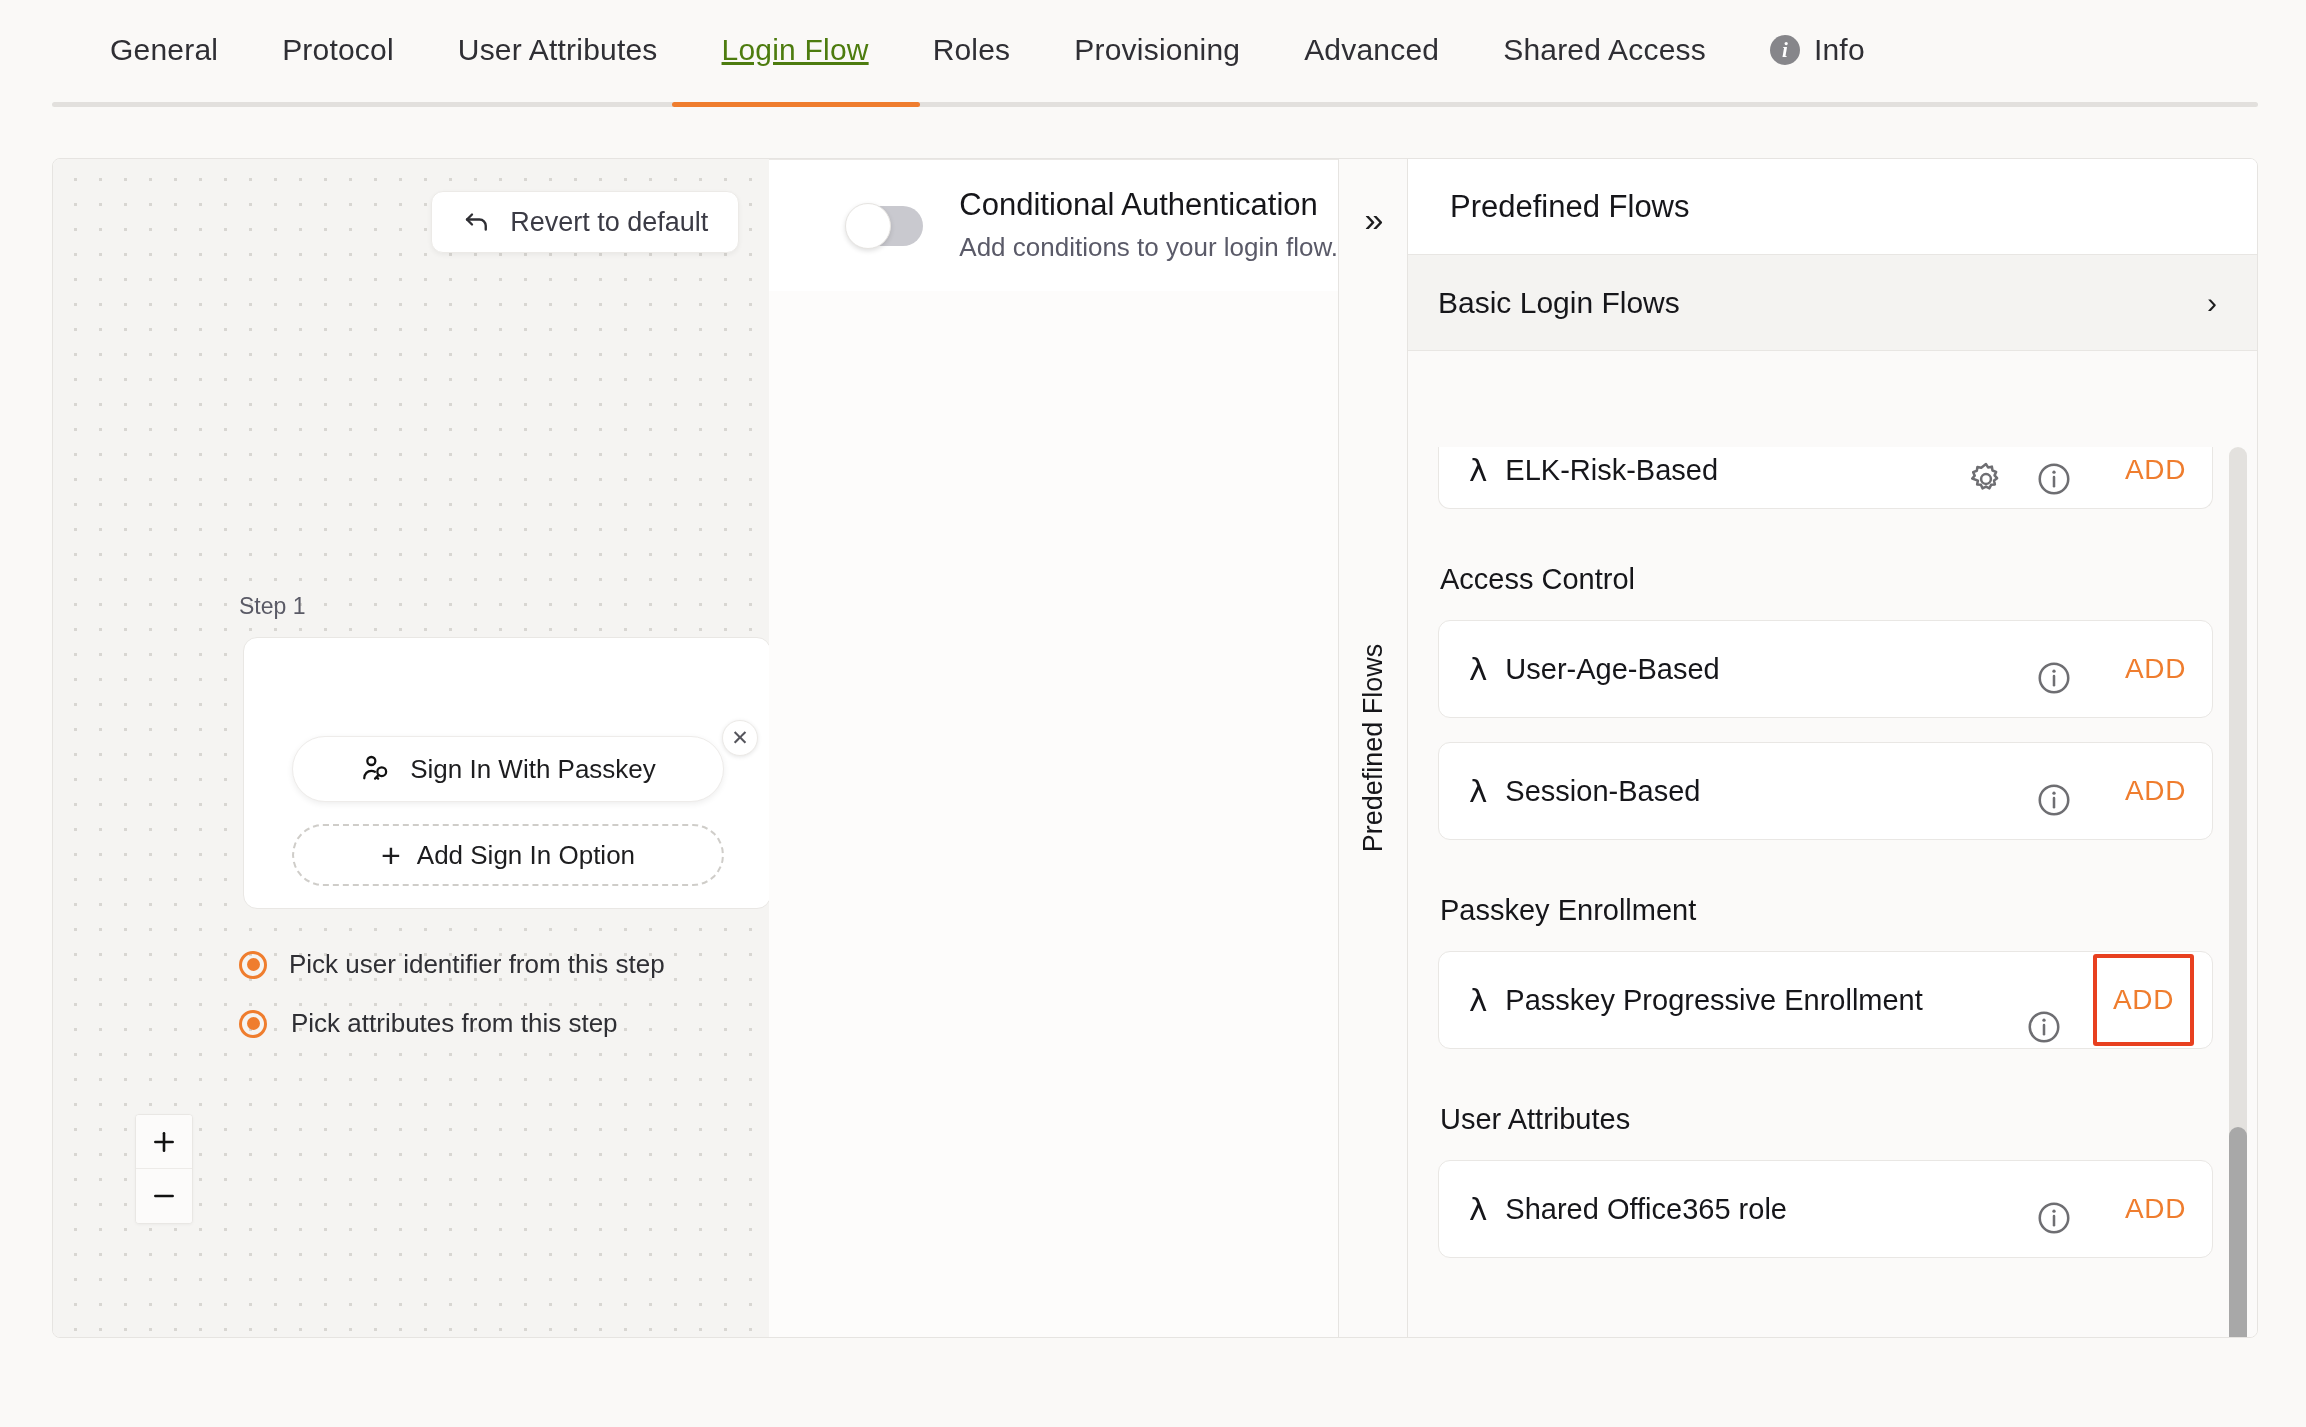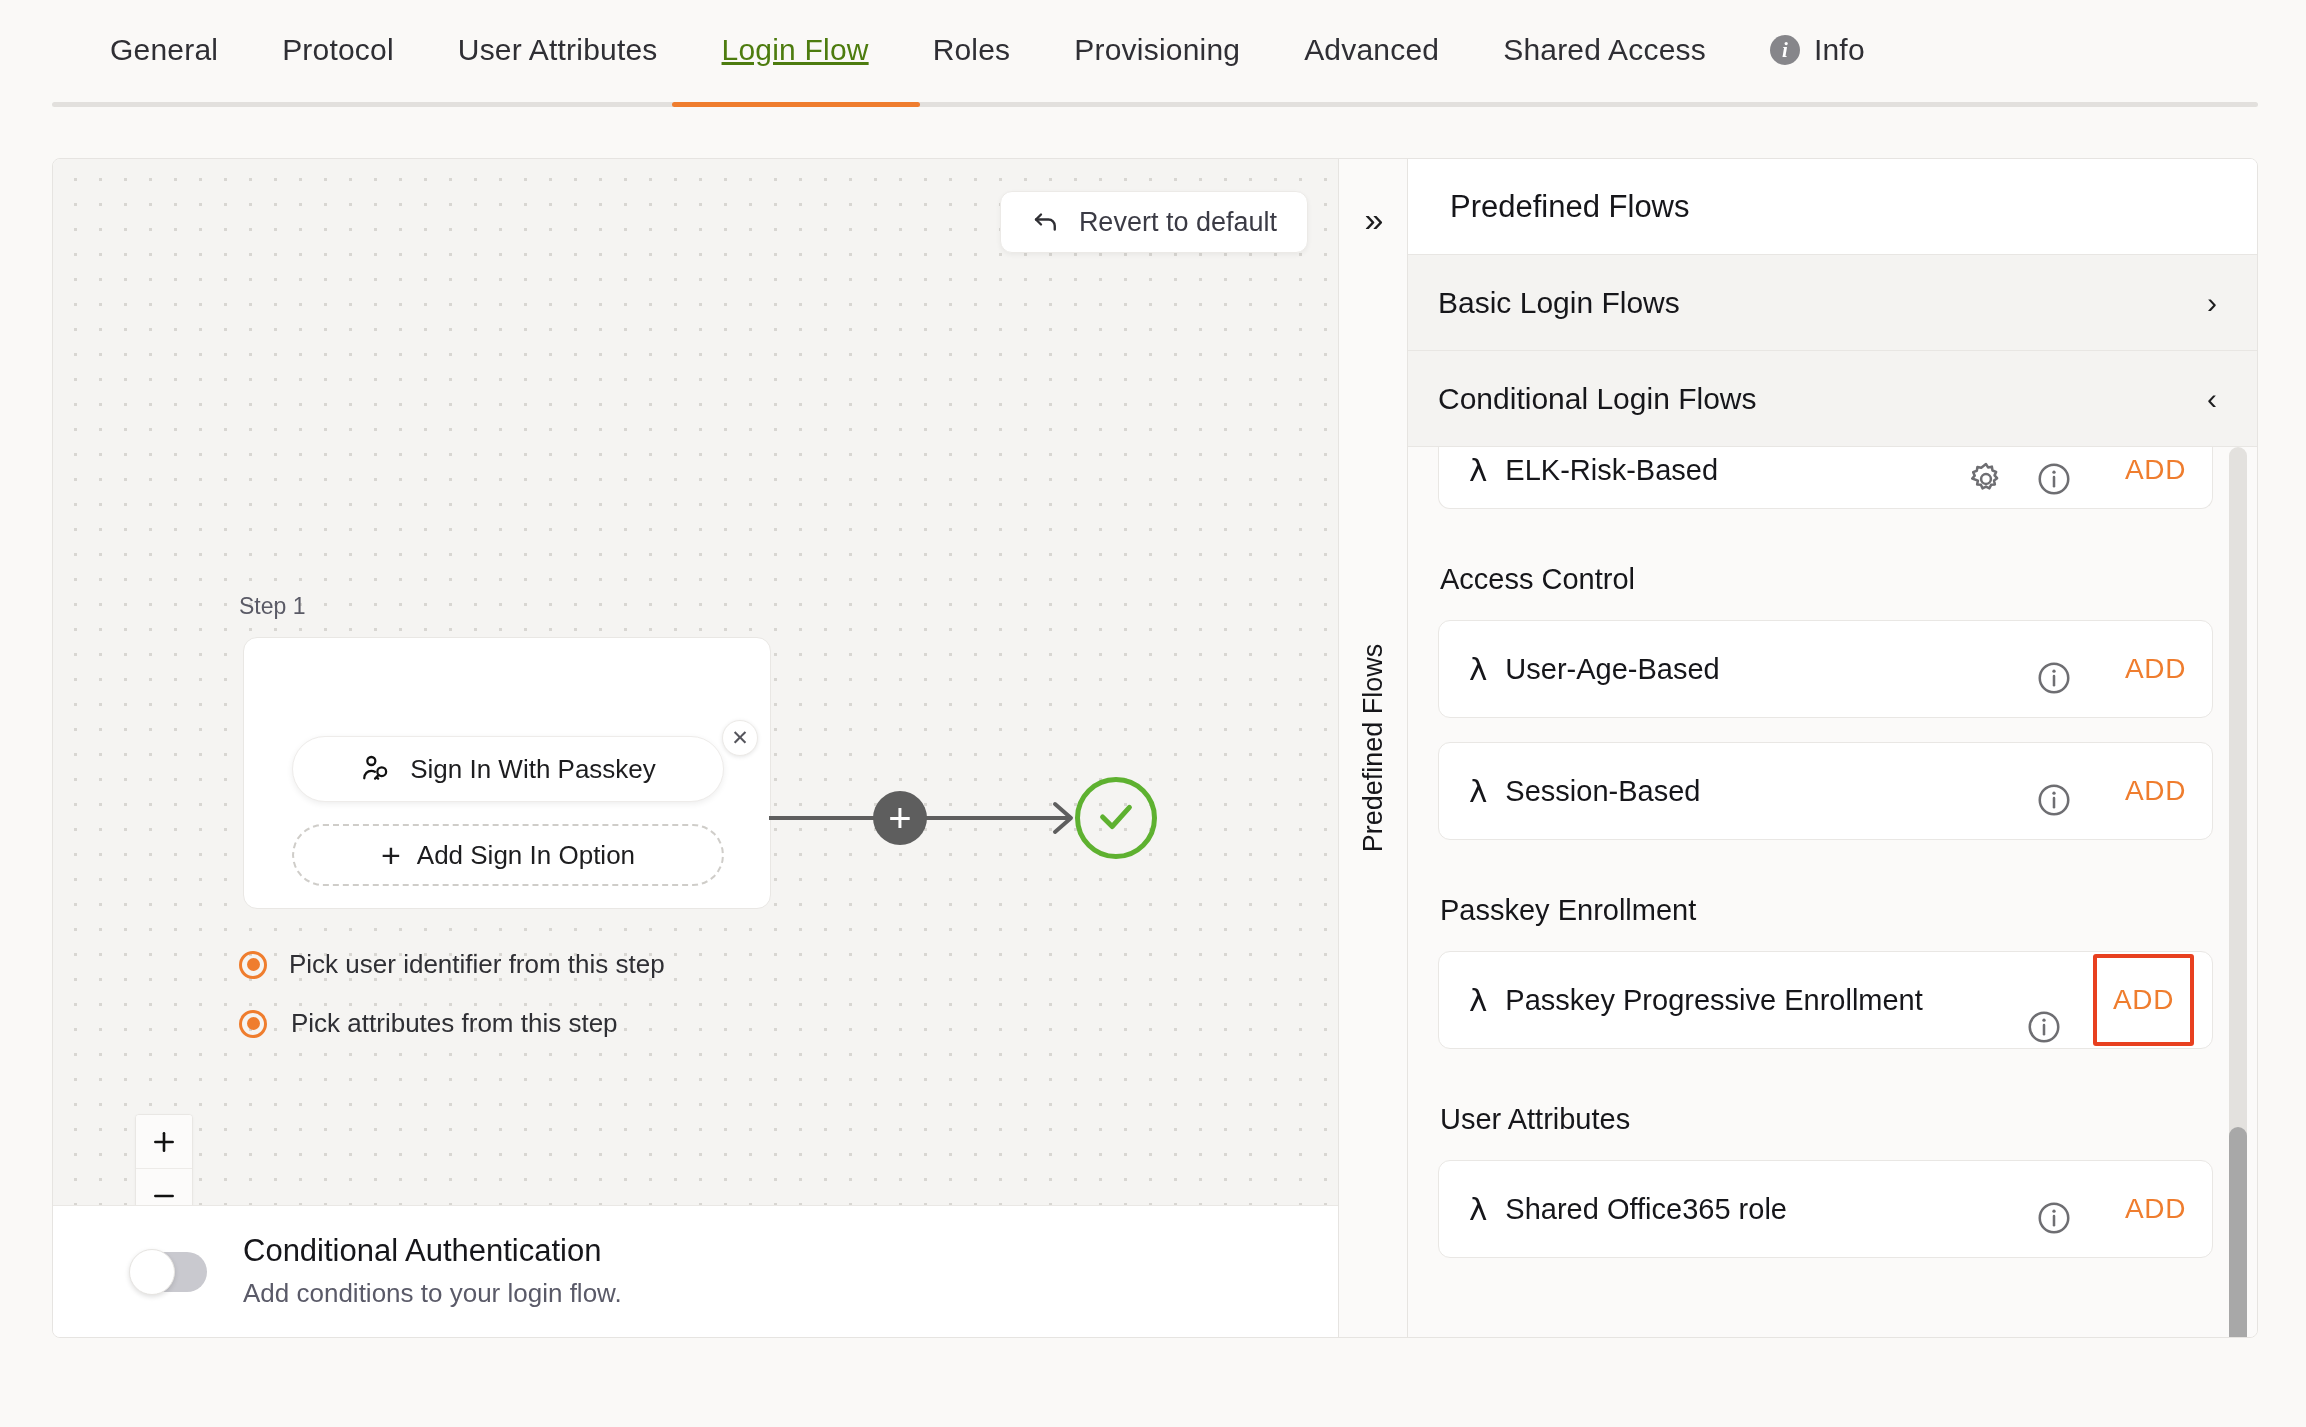--- a/index.html
+++ b/index.html
@@ -47,21 +47,21 @@
     position: absolute; left: 52px; top: 158px;
     width: 2206px; height: 1180px;
     background: #fdfcfb;
     border: 1px solid #e6e4e1;
     border-radius: 8px;
     overflow: hidden;
     display: flex;
   }
 
   
-  .left-col { width: 1285px; height: 100%; position: relative; display: flex; flex-direction: column; }
+  .left-col { width: 1285px; height: 100%; position: relative; display: flex; flex-direction: row; }
   .canvas {
     position: relative; flex: 1;
     background-color: #f5f4f2;
     background-image: radial-gradient(circle, #d8d6d2 1.6px, transparent 1.7px);
     background-size: 25px 25px;
     background-position: 10px 8px;
     overflow: hidden;
   }
 
   .revert-btn {
@@ -385,24 +385,20 @@
     <div class="rail-label">Predefined Flows</div>
   </div>
 
   <div class="panel">
     <div class="panel-head">Predefined Flows</div>
 
     <div class="accordion basic">
       <span class="accordion-label">Basic Login Flows</span>
       <span class="accordion-chev">›</span>
     </div>
-    <div class="accordion conditional">
-      <span class="accordion-label">Conditional Login Flows</span>
-      <span class="accordion-chev">‹</span>
-    </div>
 
     <div class="list-scroll" id="flows-list">
         <div class="clipped-row">
           <div class="clipped-inner">
             <span class="lambda">λ</span>
             <span class="flow-name">ELK-Risk-Based</span>
             <div class="row-actions">
               <span>
                 <svg class="gear-icon" viewBox="0 0 24 24" fill="none" stroke="#6e6e72" stroke-width="1.6" stroke-linecap="round" stroke-linejoin="round">
                   <circle cx="12" cy="12" r="3.1"></circle>

